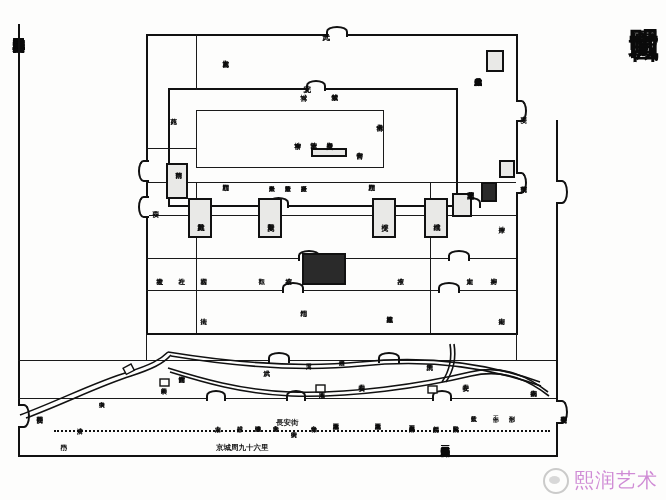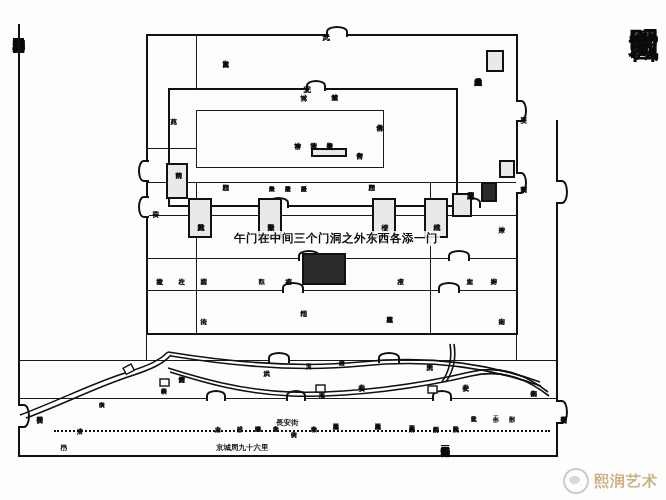--- a/index.html
+++ b/index.html
@@ -134,21 +134,21 @@
     width:22px;height:22px;border-radius:50%;
     border:2px solid #9a9a9a;
     position:relative;
   }
   #watermark .wm-mark:after{
     content:"";position:absolute;left:4px;top:6px;
     width:11px;height:8px;border-radius:50%;
     background:#b5b5b5;
   }
   #watermark .wm-text{
-    font-size:15px;font-weight:700;color:#a16207;
+    font-size:20px;font-weight:400;color:#a21caf;
     letter-spacing:1px;
   }
 </style>
 </head>
 <body>
 
 <div id="page">
 
   <div class="abs v" id="title">明宮城圖</div>
 
@@ -330,20 +330,19 @@
   <div class="lbl s abs" style="left:530px;top:370px;"><span class="v">錦衣衛</span></div>
 
   <div class="lbl hh abs" style="left:276px;top:418px;font-weight:700;">長安街</div>
   <div class="lbl hh abs" style="left:216px;top:443px;font-weight:700;">京城周九十六里</div>
 
   <div class="abs v" id="note-right">洪武六年分建城成率八月成</div>
   <div class="abs v" id="note-right2">東華門之北</div>
 
   <div class="abs v" id="colophon-bottom-right">洪武二十五年四月添築外郭門一百八十四門六</div>
 
-  <div class="abs h" id="annotation">午门在中间三个门洞之外东西各添一门</div>
 
   <div class="abs" id="watermark">
     <span class="wm-mark"></span>
     <span class="wm-text">熙润艺术</span>
   </div>
 
 </div>
 
 </body></html>

